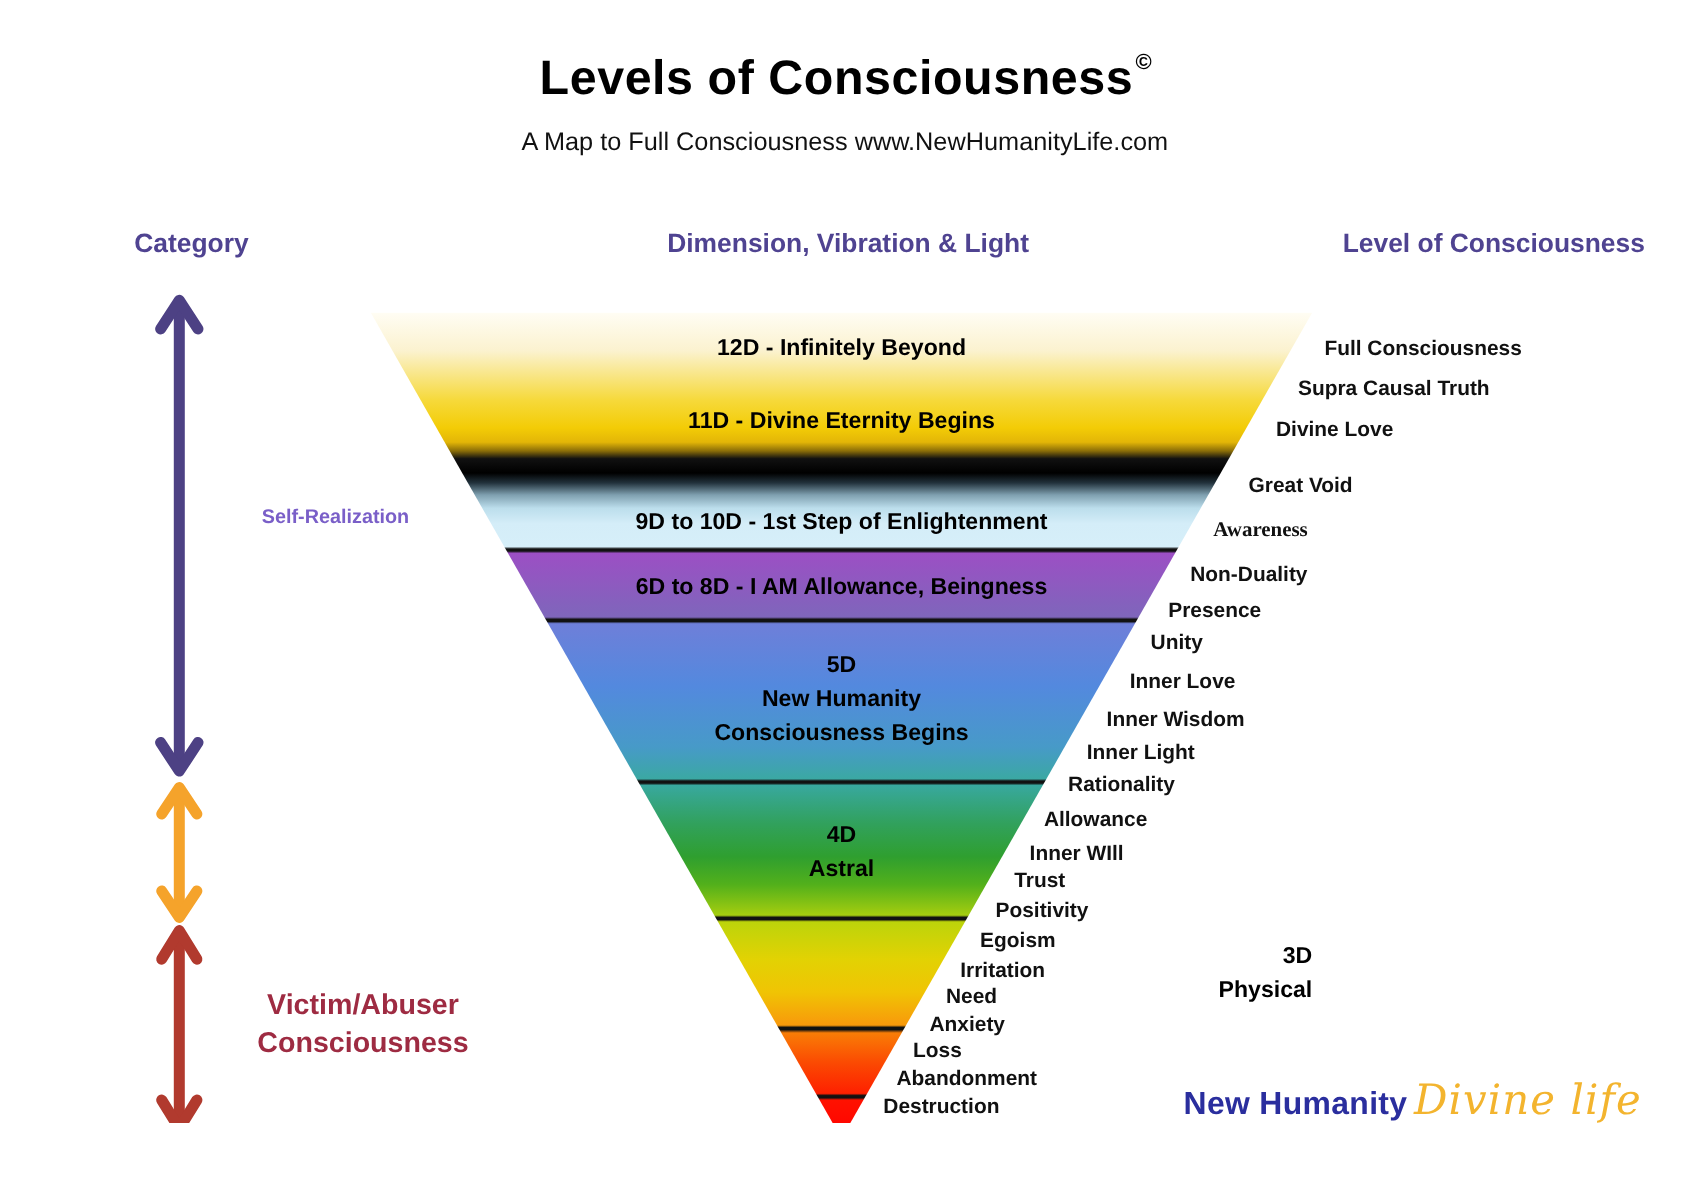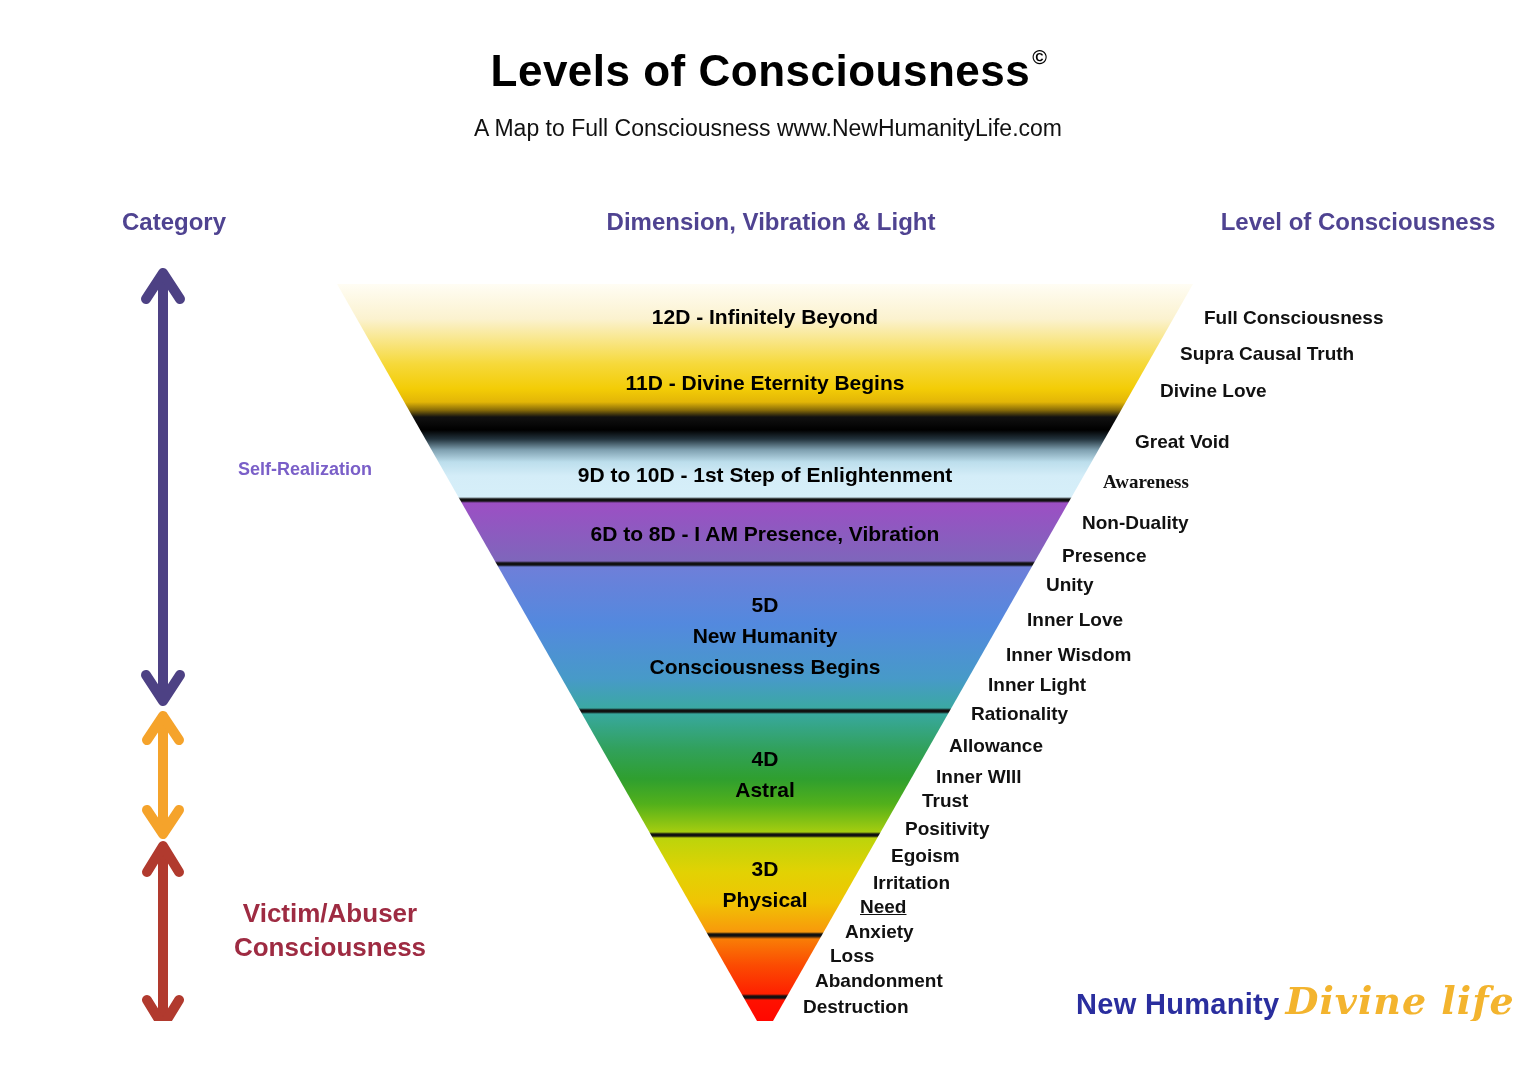--- a/index.html
+++ b/index.html
@@ -45,21 +45,21 @@
   .band-label{position:absolute;left:337px;width:856px;text-align:center;
               font-size:21px;font-weight:bold;color:#000;line-height:31px;white-space:pre-line;}
 
   
   .level-label{position:absolute;transform:translateY(-50%);font-size:19px;font-weight:bold;
                color:#111;white-space:nowrap;}
 
   
   .logo{position:absolute;left:1076px;top:978px;display:flex;align-items:baseline;}
   .logo .logo-name{font-size:29px;font-weight:bold;color:#2a2e9e;letter-spacing:0.3px;}
-  .logo .logo-tagline{font-family:"DejaVu Serif",serif;font-style:italic;font-weight:bold;
+  .logo .logo-tagline{font-family:"DejaVu Serif",serif;font-style:italic;font-weight:normal;
                       font-size:38px;color:#f3b42e;margin-left:6px;letter-spacing:1px;}
 </style>
 </head>
 <body>
 
 <div class="canvas">
 
   <div class="title"><span>Levels of Consciousness</span><sup>©</sup></div>
   <div class="subtitle">A Map to Full Consciousness www.NewHumanityLife.com</div>
 
@@ -97,27 +97,27 @@
 
   <div class="cat-label cat-1">Self-Realization</div>
   <div class="cat-label cat-3">Victim/Abuser Consciousness</div>
 
   <div class="pyramid"></div>
 
   <div id="band-labels">
       <div class="band-label" style="top: 301px;">12D - Infinitely Beyond</div>
       <div class="band-label" style="top: 367px;">11D - Divine Eternity Begins</div>
       <div class="band-label" style="top: 459px;">9D to 10D - 1st Step of Enlightenment</div>
-      <div class="band-label" style="top: 518px;">6D to 8D - I AM Presence, Vibration</div>
+      <div class="band-label" style="top: 518px;">6D to 8D - I AM Allowance, Beingness</div>
       <div class="band-label" style="top: 589px;">5D
 New Humanity
 Consciousness Begins</div>
       <div class="band-label" style="top: 743px;">4D
 Astral</div>
-      <div class="band-label" style="top: 853px;">3D
+      <div class="band-label" style="top: 853px; text-align: right;">3D
 Physical</div>
     </div>
 
   <div id="level-labels">
       <div class="level-label" style="left: 1204px; top: 318px;">Full Consciousness</div>
       <div class="level-label" style="left: 1180px; top: 354px;">Supra Causal Truth</div>
       <div class="level-label" style="left: 1160px; top: 391px;">Divine Love</div>
       <div class="level-label" style="left: 1135px; top: 442px;">Great Void</div>
       <div class="level-label" style="left: 1103px; top: 482px; font-family: Liberation Serif, serif;">Awareness</div>
       <div class="level-label" style="left: 1082px; top: 523px;">Non-Duality</div>
@@ -126,21 +126,21 @@
       <div class="level-label" style="left: 1027px; top: 620px;">Inner Love</div>
       <div class="level-label" style="left: 1006px; top: 655px;">Inner Wisdom</div>
       <div class="level-label" style="left: 988px; top: 685px;">Inner Light</div>
       <div class="level-label" style="left: 971px; top: 714px;">Rationality</div>
       <div class="level-label" style="left: 949px; top: 746px;">Allowance</div>
       <div class="level-label" style="left: 936px; top: 777px;">Inner WIll</div>
       <div class="level-label" style="left: 922px; top: 801px;">Trust</div>
       <div class="level-label" style="left: 905px; top: 829px;">Positivity</div>
       <div class="level-label" style="left: 891px; top: 856px;">Egoism</div>
       <div class="level-label" style="left: 873px; top: 883px;">Irritation</div>
-      <div class="level-label" style="left: 860px; top: 907px; text-decoration: underline;">Need</div>
+      <div class="level-label" style="left: 860px; top: 907px;">Need</div>
       <div class="level-label" style="left: 845px; top: 932px;">Anxiety</div>
       <div class="level-label" style="left: 830px; top: 956px;">Loss</div>
       <div class="level-label" style="left: 815px; top: 981px;">Abandonment</div>
       <div class="level-label" style="left: 803px; top: 1007px;">Destruction</div>
       <div class="level-label" style="left: 783px; top: 1032px; text-align: right;">Anti-Life</div>
     </div>
 
   <div class="logo">
     <span class="logo-name">New Humanity</span>
     <span class="logo-tagline">Divine life</span>

